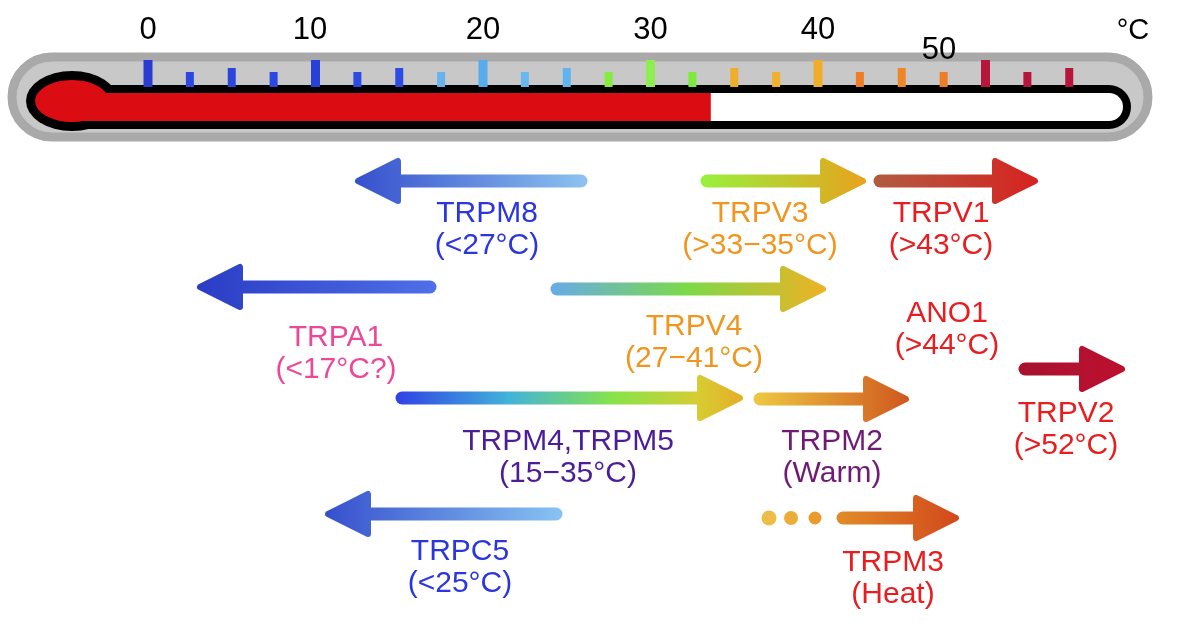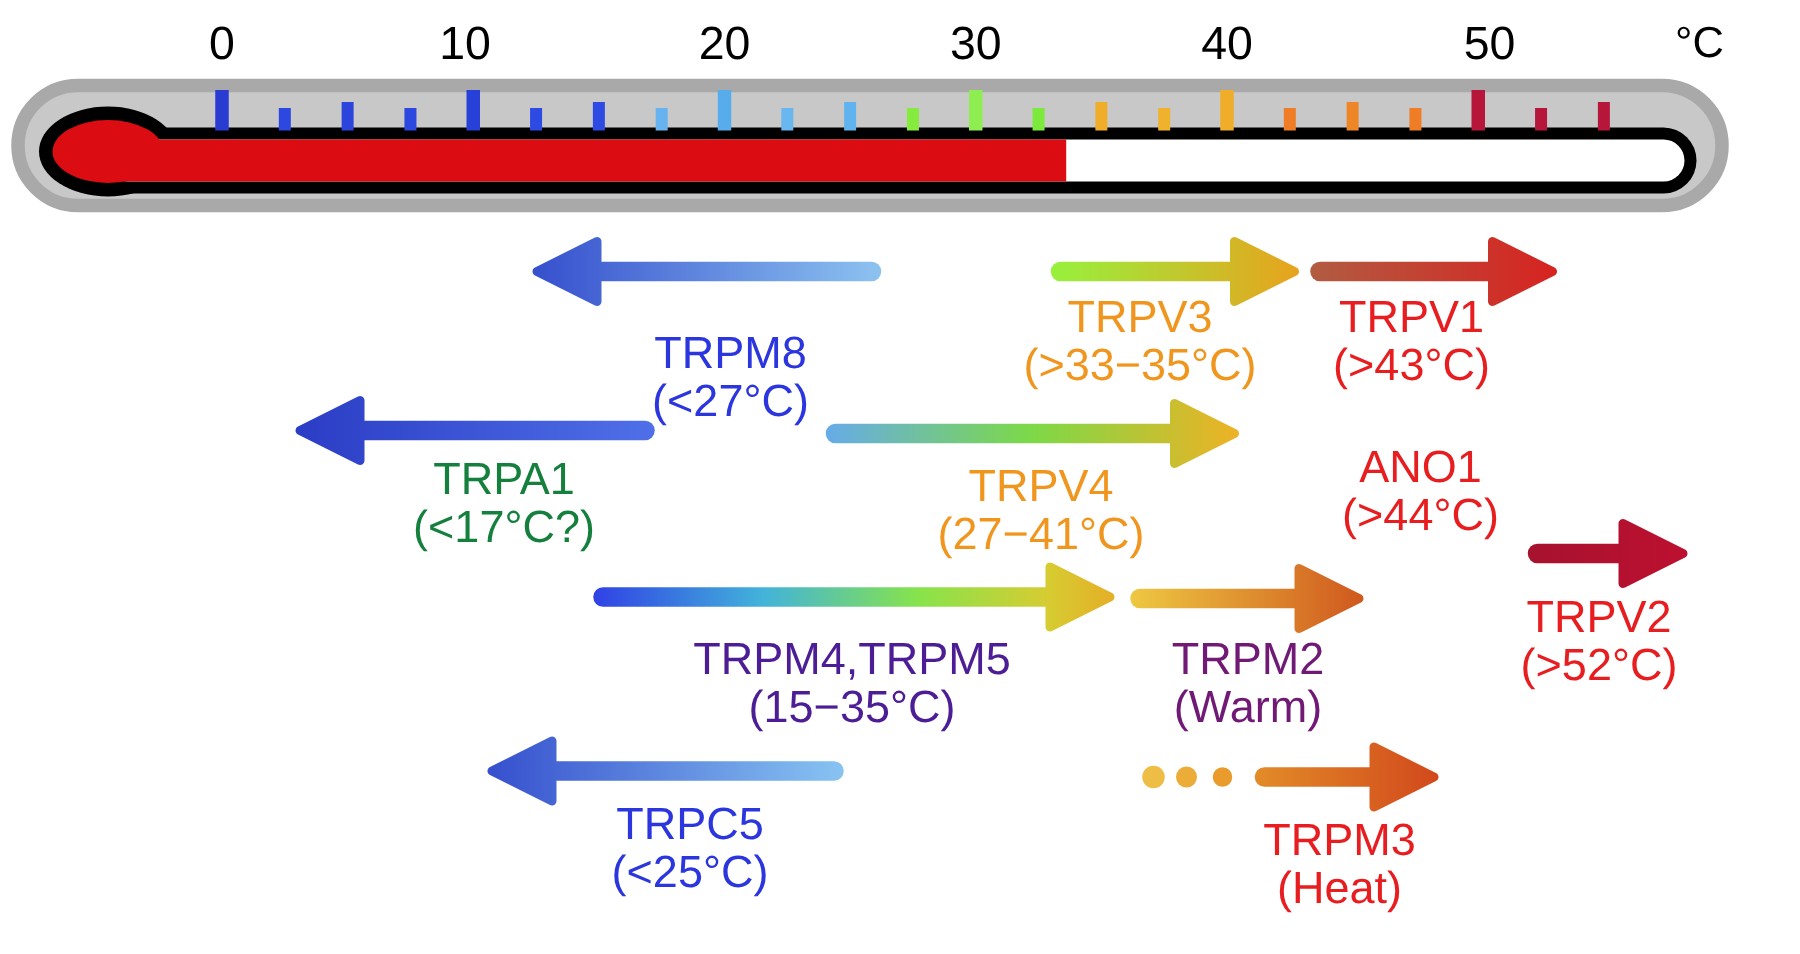--- a/index.html
+++ b/index.html
@@ -143,39 +143,39 @@
         </g>
       </g>
   </svg>
 
   <div id="scale-labels">
       <div class="scale-label" style="left: 148px;">0</div>
       <div class="scale-label" style="left: 310px;">10</div>
       <div class="scale-label" style="left: 483px;">20</div>
       <div class="scale-label" style="left: 650.5px;">30</div>
       <div class="scale-label" style="left: 818px;">40</div>
-      <div class="scale-label" style="left: 993px;">50</div>
+      <div class="scale-label" style="left: 939px; margin-top: 20px;">50</div>
     </div>
 
   <div class="unit-label" id="unit-label" style="left: 1133px; top: 13px;">°C</div>
 
   <div id="chan-labels">
-      <div class="chan-label" style="left: 487px; top: 196px; color: rgb(43, 54, 222); margin-top: 24px;">
+      <div class="chan-label" style="left: 487px; top: 196px; color: rgb(43, 54, 222);">
         <div>TRPM8</div>
         <div>(&lt;27°C)</div>
       </div>
       <div class="chan-label" style="left: 760px; top: 196px; color: rgb(240, 150, 30);">
         <div>TRPV3</div>
         <div>(&gt;33−35°C)</div>
       </div>
       <div class="chan-label" style="left: 941px; top: 196px; color: rgb(231, 29, 31);">
         <div>TRPV1</div>
         <div>(&gt;43°C)</div>
       </div>
-      <div class="chan-label" style="left: 336px; top: 304px; color: #15803d;">
+      <div class="chan-label" style="left: 336px; top: 320px; color: #ec4899;">
         <div>TRPA1</div>
         <div>(&lt;17°C?)</div>
       </div>
       <div class="chan-label" style="left: 694px; top: 309px; color: rgb(240, 150, 30);">
         <div>TRPV4</div>
         <div>(27−41°C)</div>
       </div>
       <div class="chan-label" style="left: 947px; top: 296px; color: rgb(231, 29, 31);">
         <div>ANO1</div>
         <div>(&gt;44°C)</div>

